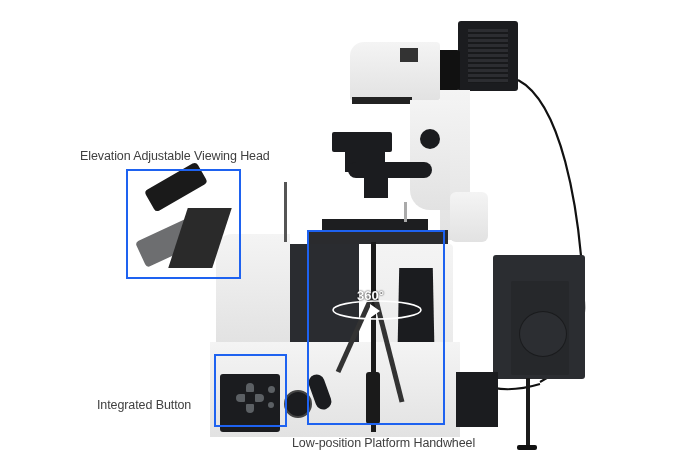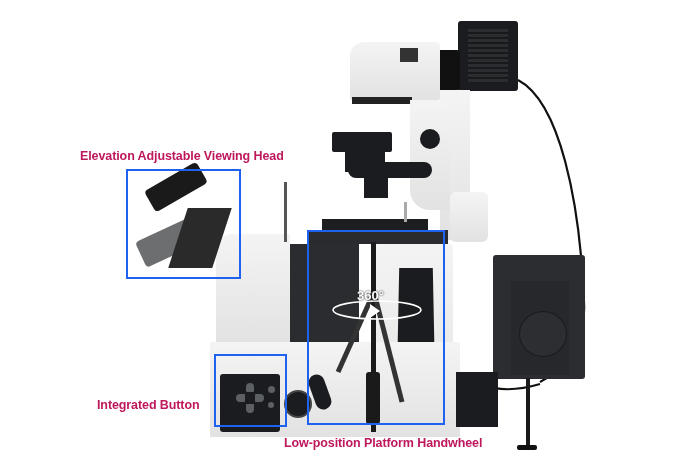--- a/index.html
+++ b/index.html
@@ -1,18 +1,18 @@
 <!DOCTYPE html>
 <html><head>
 <meta charset="utf-8">
 <style>
   html, body { margin:0; padding:0; }
   body { width:680px; height:461px; background:#ffffff; position:relative; overflow:hidden; font-family:"Liberation Sans", sans-serif; }
   .abs { position:absolute; }
-  .label { position:absolute; color:#be185d; font-weight:bold; font-size:12.5px; white-space:nowrap; letter-spacing:-0.1px; }
+  .label { position:absolute; color:#404040; font-weight:normal; font-size:12.5px; white-space:nowrap; letter-spacing:-0.1px; }
   .hbox { position:absolute; border:2.5px solid #1e62f0; box-sizing:border-box; }
   .white { background:linear-gradient(180deg,#f4f4f4,#e2e2e2); }
   .dark { background:#2a2c30; }
   .black { background:#1b1c1f; }
 </style>
 </head>
 <body>
 
 <div class="abs" style="left:0;top:12px;width:680px;height:461px;font-weight:bold;">
 
@@ -90,13 +90,13 @@
     <div class="abs" style="left:48px;top:28px;width:6px;height:6px;background:#5c6064;border-radius:50%;"></div>
   </div>
 </div>
 
 <div class="hbox" style="left:126px;top:169px;width:115px;height:110px;"></div>
 <div class="hbox" style="left:214px;top:354px;width:73px;height:73px;"></div>
 <div class="hbox" style="left:307px;top:230px;width:138px;height:195px;"></div>
 
 <div class="label" style="left:80px;top:149px;">Elevation Adjustable Viewing Head</div>
 <div class="label" style="left:97px;top:398px;">Integrated Button</div>
-<div class="label" style="left:284px;top:436px;">Low-position Platform Handwheel</div>
+<div class="label" style="left:292px;top:436px;">Low-position Platform Handwheel</div>
 
 </body></html>

